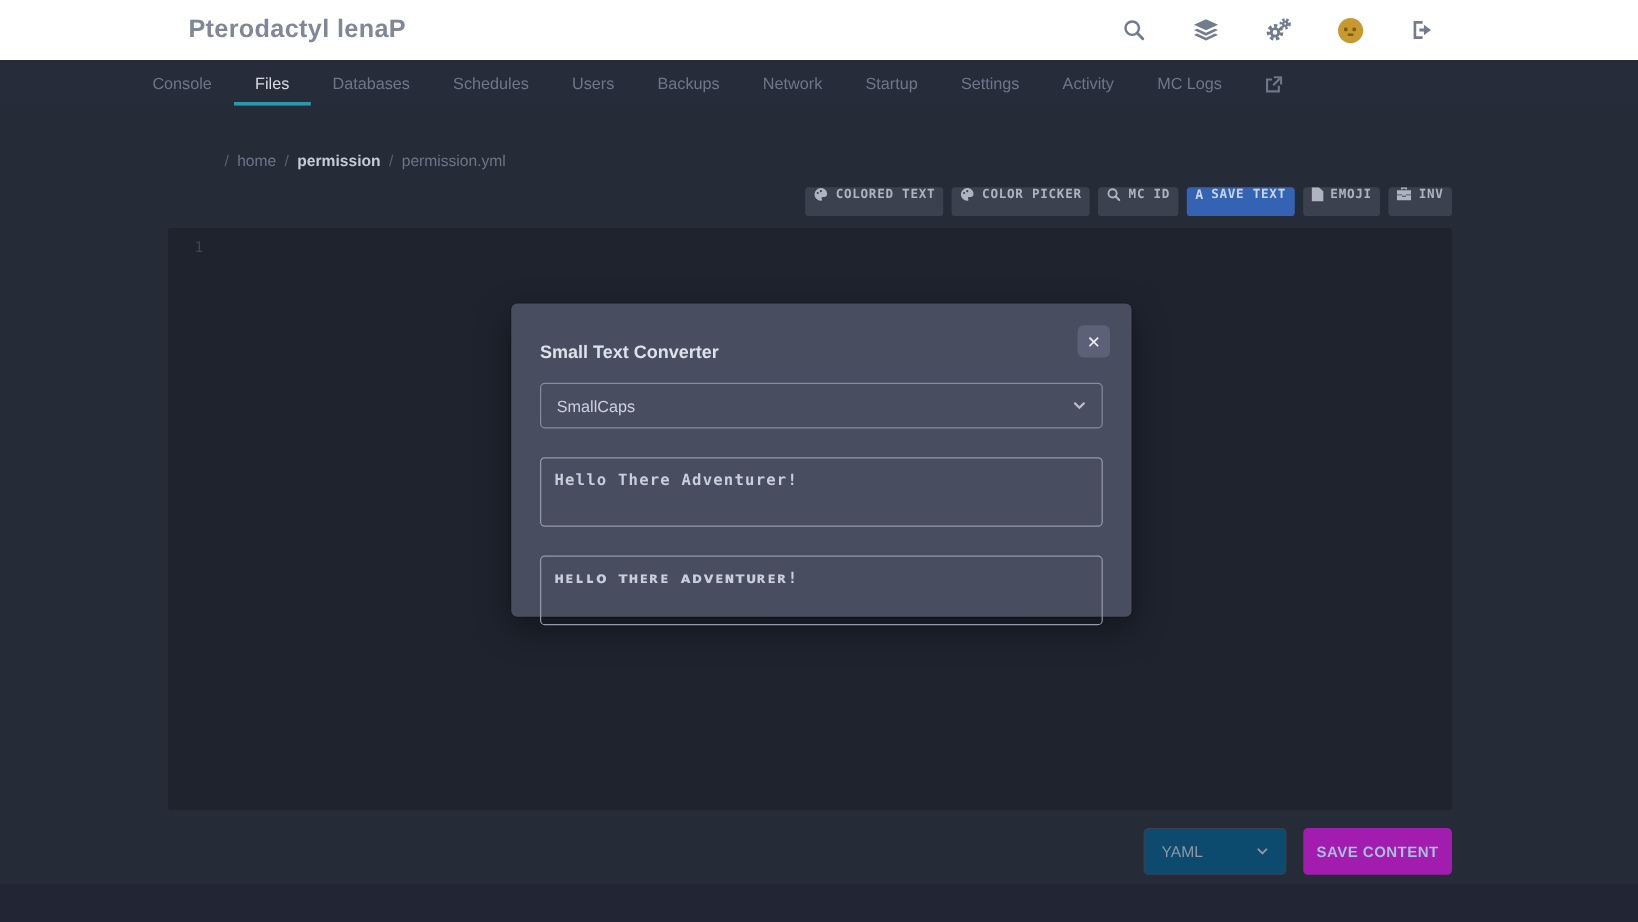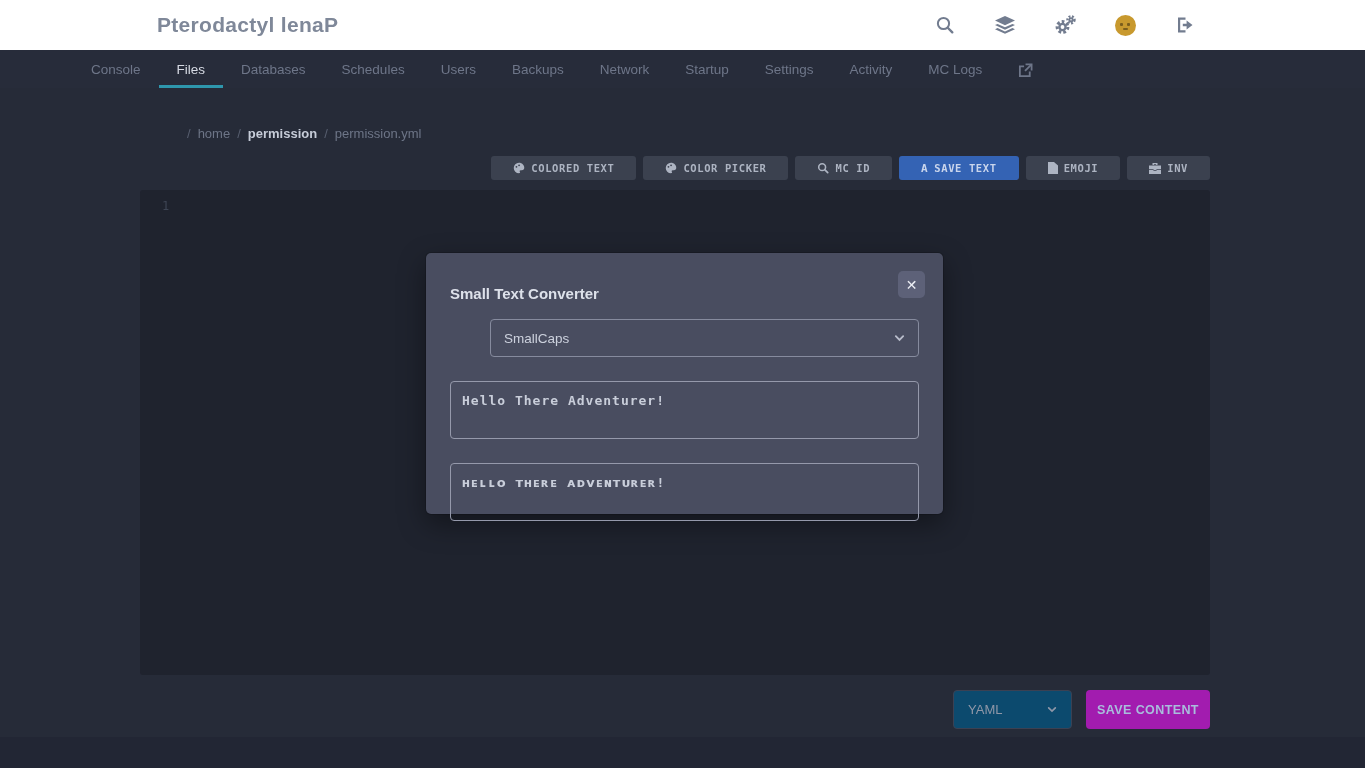--- a/index.html
+++ b/index.html
@@ -32,21 +32,21 @@
     width:21px; height:21px; border-radius:50%; background:#c8992e;
     position:relative; overflow:hidden;
   }
   .avatar-circle .eye { position:absolute; top:8px; width:3px; height:3px; background:#7a5d1c; border-radius:1px; }
   .avatar-circle .eye.l { left:5px; } .avatar-circle .eye.r { left:12px; }
   .avatar-circle .mouth { position:absolute; top:13px; left:8px; width:5px; height:2px; background:#7a5d1c; border-radius:1px; }
 
   
   .subnav {
     position:absolute; top:50px; left:0; width:1365px; height:38px;
-    background:#272c3a; display:flex; align-items:stretch; padding-left:73px;
+    background:#272c3a; display:flex; align-items:stretch; padding-left:109px;
   }
   .nav-item {
     display:flex; align-items:center; padding:0 18px;
     font-size:13.5px; color:#6e7689; cursor:pointer; border-bottom:3px solid transparent;
     padding-top:3px;
   }
   .nav-item.active { color:#d6dae3; font-weight:normal; border-bottom-color:#2e97ad; }
   .nav-ext { display:flex; align-items:center; padding:0 16px 0 18px; cursor:pointer; padding-top:3px; }
 
   
@@ -56,21 +56,21 @@
   }
   .crumb { color:#6d7587; cursor:pointer; }
   .crumb.current { color:#c6ccd8; font-weight:bold; cursor:default; }
 
   
   .toolbar {
     position:absolute; top:156px; right:155px; display:flex; gap:7px;
   }
   .tool-btn {
     height:24px; background:#3b414f; border:none; border-radius:3px;
-    color:#adb4c2; display:flex; align-items:center; gap:6px; padding:0 22px;
+    color:#adb4c2; display:flex; align-items:flex-start; gap:6px; padding:0 7px;
     font-family:"DejaVu Sans Mono", monospace; font-weight:bold;
     font-size:10.5px; letter-spacing:.6px; cursor:pointer;
   }
   .tool-btn.active { background:#3463b4; color:#c9d5ec; }
   .tool-btn .ticon { display:flex; align-items:center; }
   .tool-btn .a-glyph { font-size:11px; font-weight:bold; }
 
   
   .editor-panel {
     position:absolute; left:140px; top:190px; width:1070px; height:485px;
@@ -90,21 +90,21 @@
   .modal-title { margin-top:12px; font-size:15px; font-weight:bold; color:#dde1ea; }
   .modal-close {
     position:absolute; top:18px; right:18px; width:27px; height:27px;
     background:#5d6178; border:none; border-radius:5px; color:#edeff5;
     font-size:14px; line-height:1; cursor:pointer;
     display:flex; align-items:center; justify-content:center;
   }
   .modal-select {
     margin-top:17px; height:38px; border:1px solid #868b9e; border-radius:4px;
     display:flex; align-items:center; justify-content:space-between;
-    padding:0 13px; color:#ccd1dd; font-size:13.5px; cursor:pointer;margin-left:40px;
+    padding:0 13px; color:#ccd1dd; font-size:13.5px; cursor:pointer;
   }
   .modal-box {
     display:block; width:100%; margin-top:24px; height:58px;
     border:1px solid #9599ab; border-radius:4px; padding:11px 11px;
     background:transparent; resize:none; outline:none;
     color:#c9ceda; font-family:"DejaVu Sans Mono","DejaVu Sans", monospace;
     font-size:13px; font-weight:bold; letter-spacing:1px; overflow:hidden;
   }
   .chev { color:#b9bdcb; display:flex; align-items:center; }
 

